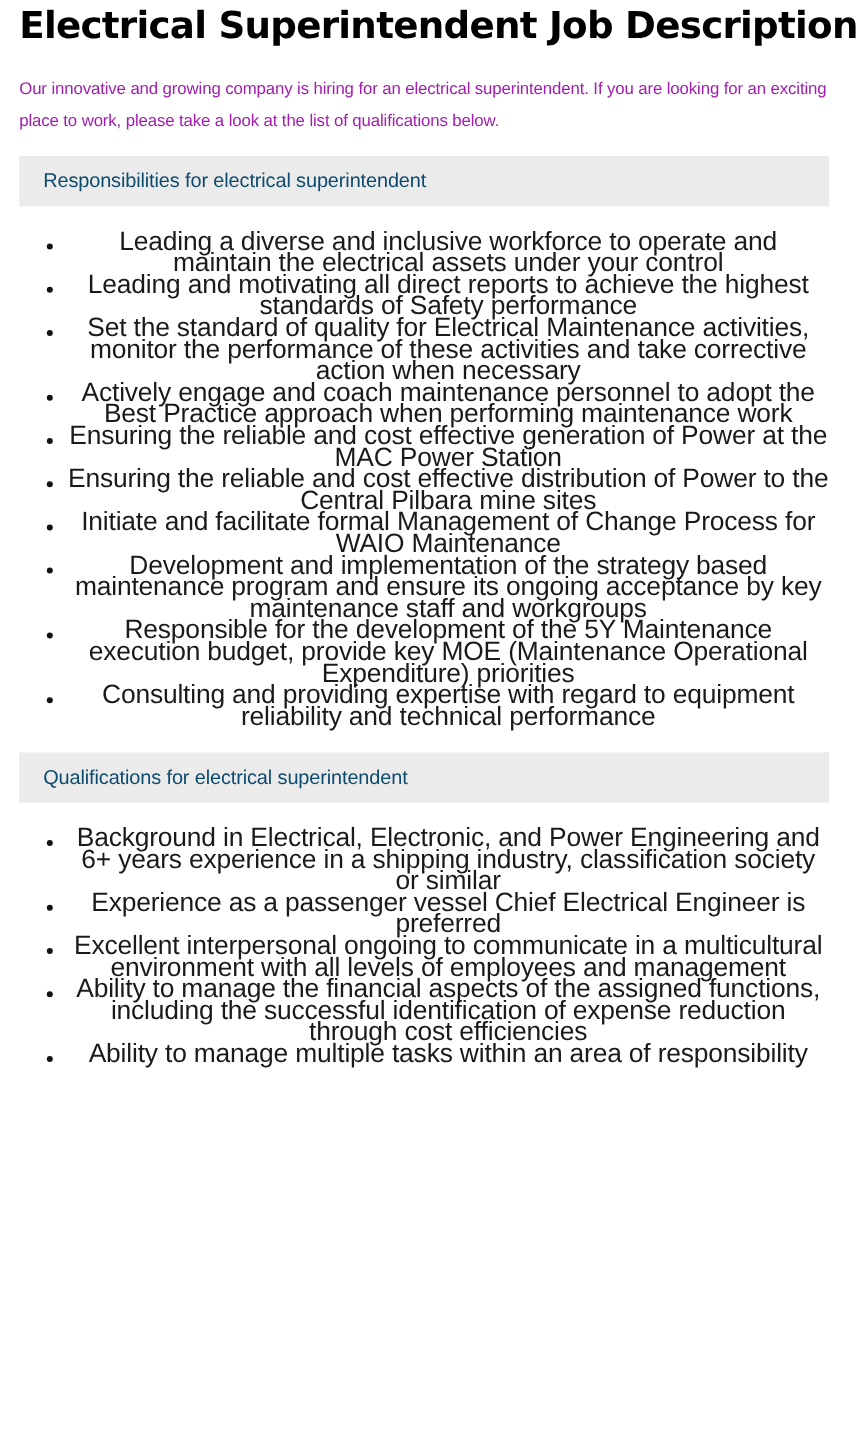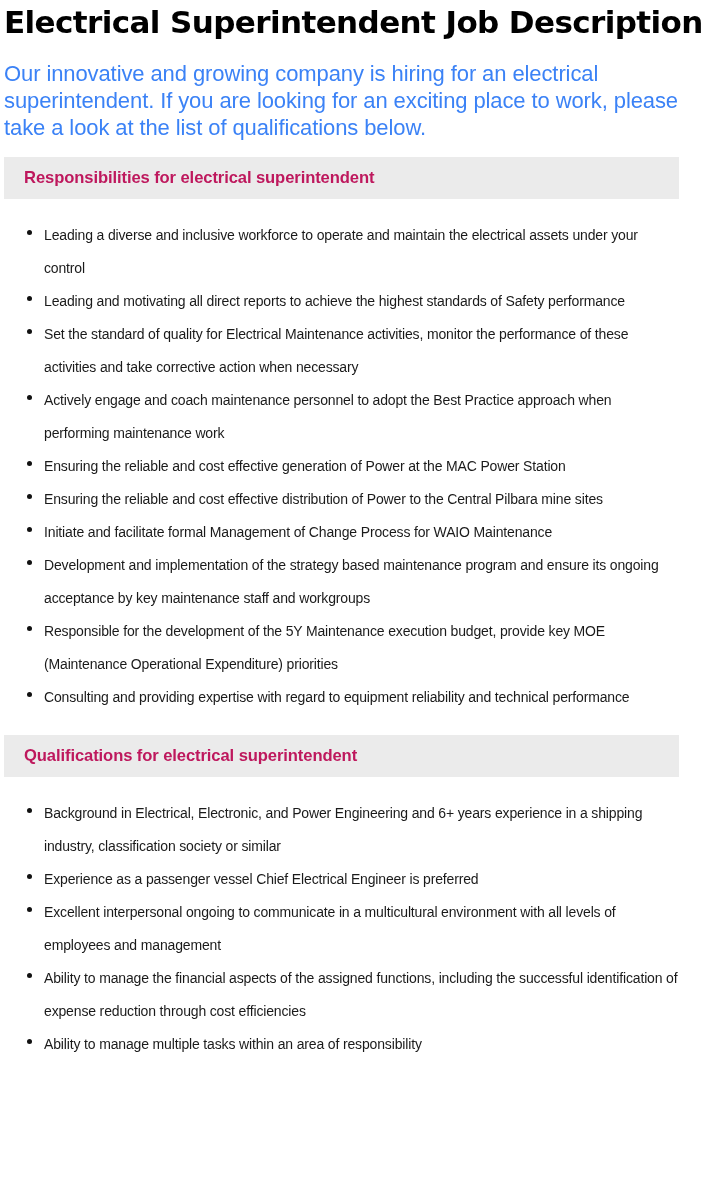--- a/index.html
+++ b/index.html
@@ -9,66 +9,67 @@
       background: #ffffff;
       overflow: hidden;
     }
     body {
       font-family: "Liberation Sans", "DejaVu Sans", sans-serif;
       color: #111111;
       position: relative;
     }
     .page {
       position: absolute;
-      left: 4px;
+      left: 16px;
       top: 0;
       width: 675px;
     }
     .title {
       font-family: "DejaVu Sans", "Liberation Sans", sans-serif;
       font-weight: bold;
       font-size: 31px;
       letter-spacing: -0.6px;
       text-align: center;
       color: #000;
       line-height: 44px;
       margin-top: 0px;
       width: 675px;
       white-space: nowrap;
     }
     .intro {
       margin-top: 16px;
-      font-size: 22px;
+      font-size: 14px;
       line-height: 27px;
-      color: #3b82f6;
+      color: #a21caf;
       letter-spacing: -0.1px;
     }
     .section-header {
       background: #ebebeb;
       height: 42px;
       margin-top: 16px;
       padding-left: 20px;
       display: flex;
       align-items: center;
-      font-weight: bold;
+      font-weight: normal;
       font-size: 16.6px;
-      color: #be185d;
+      color: #0c4a6e;
       letter-spacing: -0.1px;
     }
     ul.list {
       list-style: none;
       margin-top: 20px;
       padding-left: 40px;
     }
     ul.list li {
       position: relative;
-      font-size: 14px;
-      line-height: 33px;
+      font-size: 22px;
+      line-height: 18px;
       color: #1a1a1a;
       letter-spacing: -0.15px;
+      text-align: center;
     }
     ul.list li::before {
       content: "";
       position: absolute;
       left: -17px;
       top: 11px;
       width: 5px;
       height: 5px;
       border-radius: 50%;
       background: #111;

